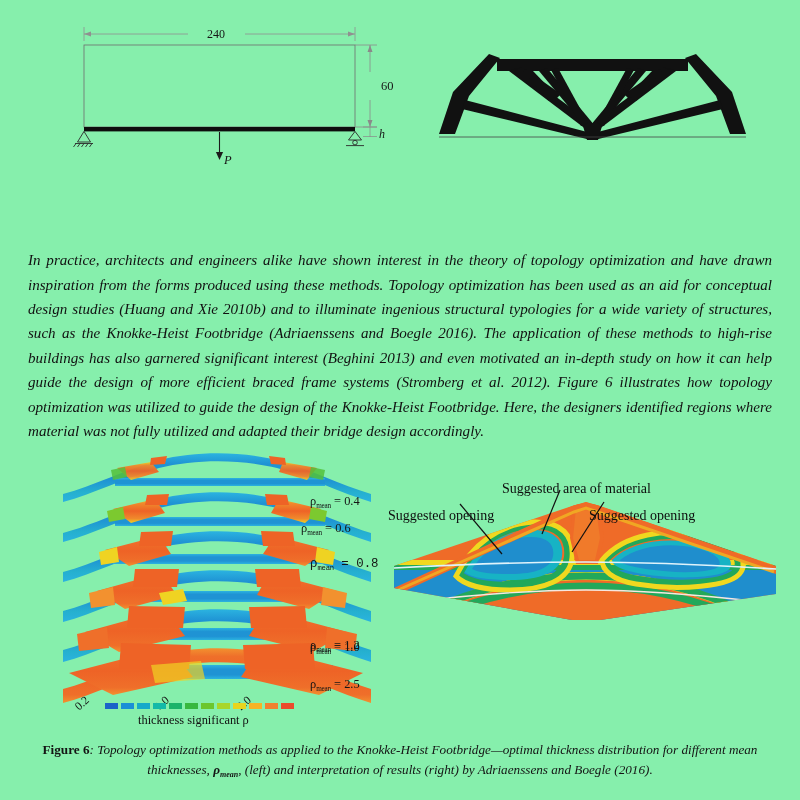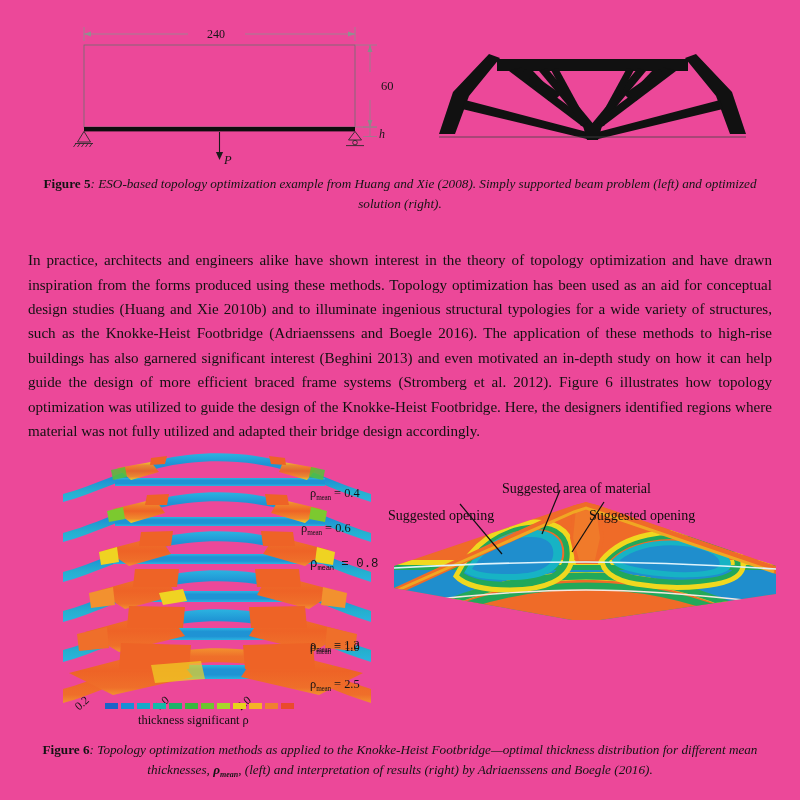--- a/index.html
+++ b/index.html
@@ -11,21 +11,21 @@
     width: 800px;
     height: 800px;
     position: relative;
     overflow: hidden;
     font-family: "Liberation Serif", serif;
     color: #1a1a1a;
   }
   .page {
     position: absolute;
     inset: 0;
-    background: #ec4899;
+    background: #86efac;
   }
 
   
   #figure5 {
     position: absolute;
     left: 0; top: 8px;
     width: 800px; height: 158px;
   }
   #beam-diagram {
     position: absolute;
@@ -60,20 +60,21 @@
   
   #body-paragraph {
     position: absolute;
     left: 28px; top: 233px;
     width: 744px;
     font-family: "Liberation Serif", serif;
     font-size: 15.1px;
     line-height: 1.62;
     text-align: justify;
     color: #111111;
+    font-style: italic;
   }
 
   
   #figure6 {
     position: absolute;
     left: 0; top: 450px;
     width: 800px; height: 285px;
   }
   #fig6-left {
     position: absolute;
@@ -225,23 +226,20 @@
         <path d="M178,96 L197,96 L193,110 L182,110 Z"></path>
 
         <path d="M118,41 L128,41 L152,66 L144,71 Z"></path>
         <path d="M257,41 L247,41 L223,66 L231,71 Z"></path>
       </g>
 
       <line x1="34" y1="107" x2="341" y2="107" stroke="#444444" stroke-width="0.8"></line>
     </svg>
   </div>
 
-  <div id="caption5" class="caption">
-    <b>Figure 5</b><span>: </span><span>ESO-based topology optimization example from Huang and Xie (2008). Simply supported beam problem (left) and optimized solution (right).</span>
-  </div>
 
   <p id="body-paragraph">In practice, architects and engineers alike have shown interest in the theory of topology optimization and have drawn inspiration from the forms produced using these methods. Topology optimization has been used as an aid for conceptual design studies (Huang and Xie 2010b) and to illuminate ingenious structural typologies for a wide variety of structures, such as the Knokke-Heist Footbridge (Adriaenssens and Boegle 2016). The application of these methods to high-rise buildings has also garnered significant interest (Beghini 2013) and even motivated an in-depth study on how it can help guide the design of more efficient braced frame systems (Stromberg et al. 2012). Figure 6 illustrates how topology optimization was utilized to guide the design of the Knokke-Heist Footbridge. Here, the designers identified regions where material was not fully utilized and adapted their bridge design accordingly.</p>
 
   <div id="figure6">
 
     <div id="fig6-left">
       <svg viewBox="0 0 330 282" width="330" height="282">
         <defs>
 
           <linearGradient id="gBand04" x1="0" y1="0" x2="0" y2="1">
@@ -350,21 +348,21 @@
           <path d="M52,20 L278,20 L278,34 L52,34 Z" fill="url(#gBand10)"></path>
           <path d="M14,28 L114,2 L138,32 L58,50 Z" fill="url(#gHot)"></path>
           <path d="M206,2 L308,28 L264,50 L186,32 Z" fill="url(#gHot)"></path>
           <path d="M66,-2 L136,0 L134,24 L64,24 Z" fill="#ee6326"></path>
           <path d="M188,0 L258,-2 L260,24 L190,24 Z" fill="#ee6326"></path>
           <path d="M96,20 L146,16 L150,34 L100,38 Z" fill="#efd322" opacity="0.7"></path>
         </g>
       </svg>
 
       
-      <div class="rho-label" style="left:255px; top:36px;font-family:Liberation Serif, serif;">
+      <div class="rho-label" style="left:255px; top:44px;font-family:Liberation Serif, serif;">
         <span>ρ</span><span class="sub">mean</span><span> = </span><span>0.4</span>
       </div>
       <div class="rho-label" style="left:246px; top:71px;">
         <span>ρ</span><span class="sub">mean</span><span> = </span><span>0.6</span>
       </div>
       <div class="rho-label" style="left:255px; top:107px;font-family:Liberation Mono, monospace;">
         <span>ρ</span><span class="sub">mean</span><span> = </span><span>0.8</span>
       </div>
       <div class="rho-label" style="left:255px; top:149px;margin-top:41px;">
         <span>ρ</span><span class="sub">mean</span><span> = </span><span>1.0</span>

